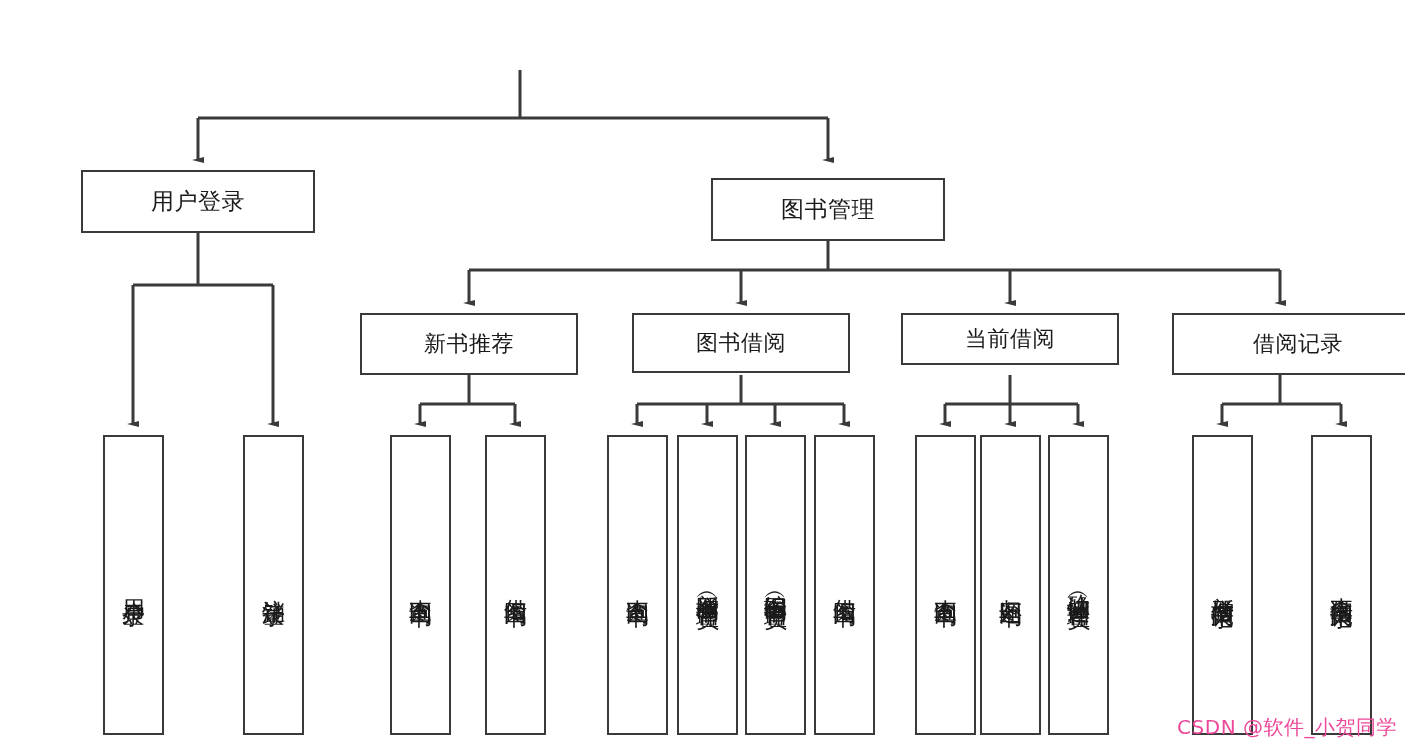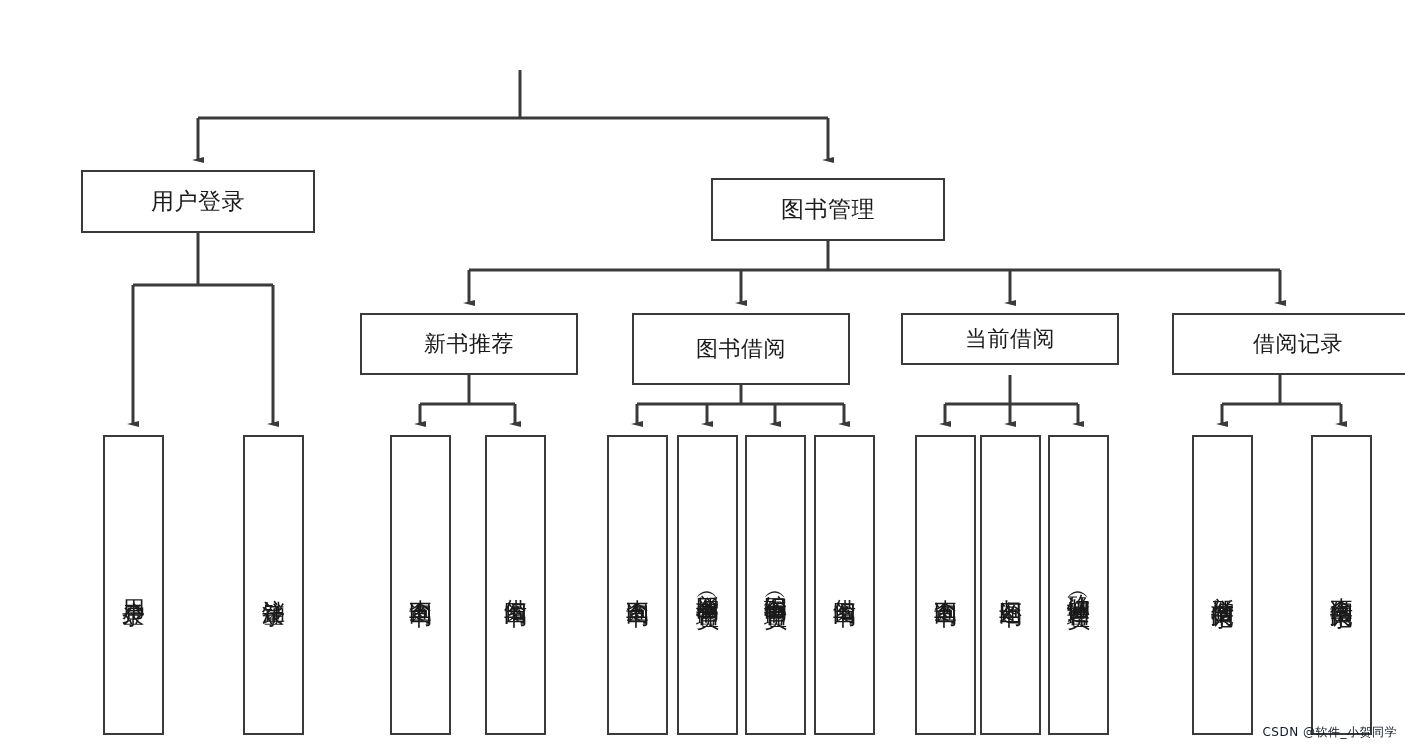--- a/index.html
+++ b/index.html
@@ -58,22 +58,22 @@
     text-orientation: upright;
     -webkit-writing-mode: vertical-rl;
     letter-spacing: 2px;
     line-height: 1;
     max-height: 290px;
   }
   #watermark {
     position: absolute;
     right: 8px;
     bottom: 6px;
-    font-size: 12px;
-    color: #0f172a;
+    font-size: 20px;
+    color: #ec4899;
     white-space: nowrap;
     letter-spacing: 0.5px;
   }
 </style>
 </head>
 <body>
 
 <div id="diagram-root">
 
   <svg id="edge-layer" viewBox="0 0 1405 747" width="1405" height="747">
@@ -130,21 +130,21 @@
   <div class="node level2" style="left:81px; top:170px; width:234px; height:63px;">
     <span class="node-label">用户登录</span>
   </div>
   <div class="node level2" style="left:711px; top:178px; width:234px; height:63px;">
     <span class="node-label">图书管理</span>
   </div>
 
   <div class="node level3" style="left:360px; top:313px; width:218px; height:62px;">
     <span class="node-label">新书推荐</span>
   </div>
-  <div class="node level3" style="left:632px; top:313px; width:218px; height:72px;">
+  <div class="node level3" style="left:632px; top:313px; width:218px; height:60px;">
     <span class="node-label">图书借阅</span>
   </div>
   <div class="node level3" style="left:901px; top:313px; width:218px; height:52px;">
     <span class="node-label">当前借阅</span>
   </div>
   <div class="node level3" style="left:1172px; top:313px; width:252px; height:62px;">
     <span class="node-label">借阅记录</span>
   </div>
 
   <div class="node leaf" style="left:103px; top:435px; width:61px; height:300px;">

